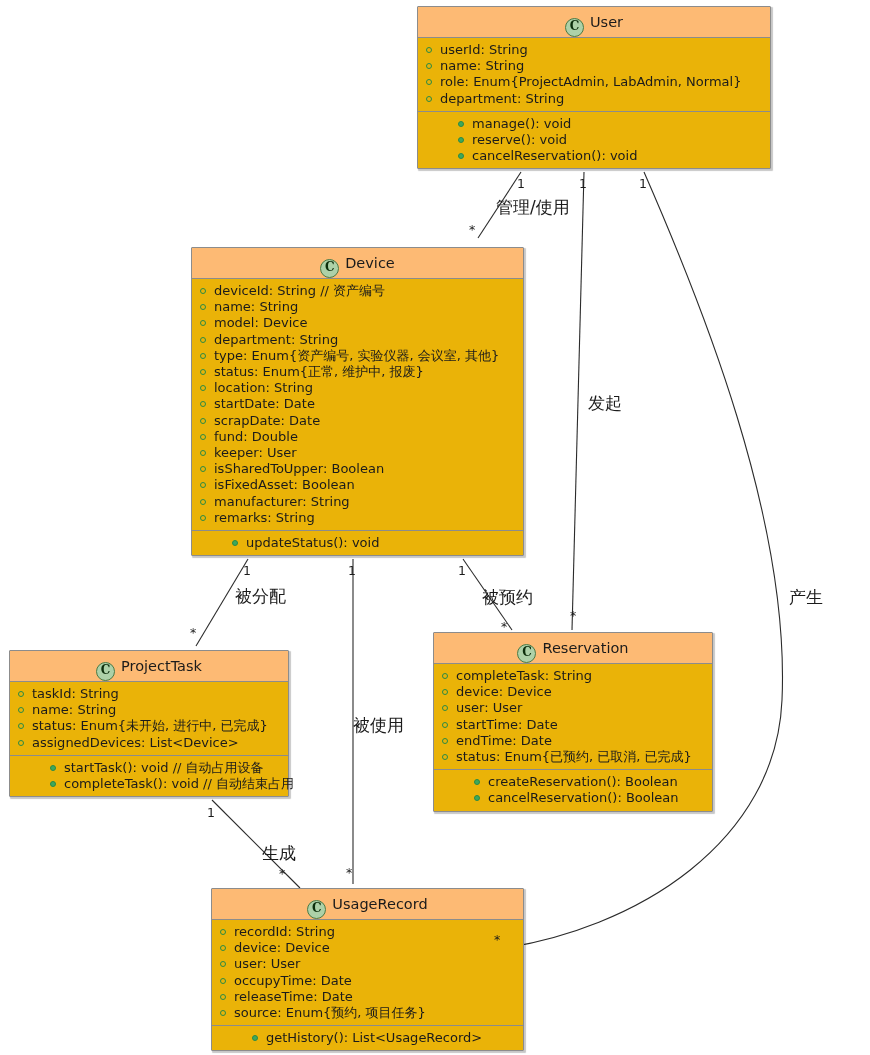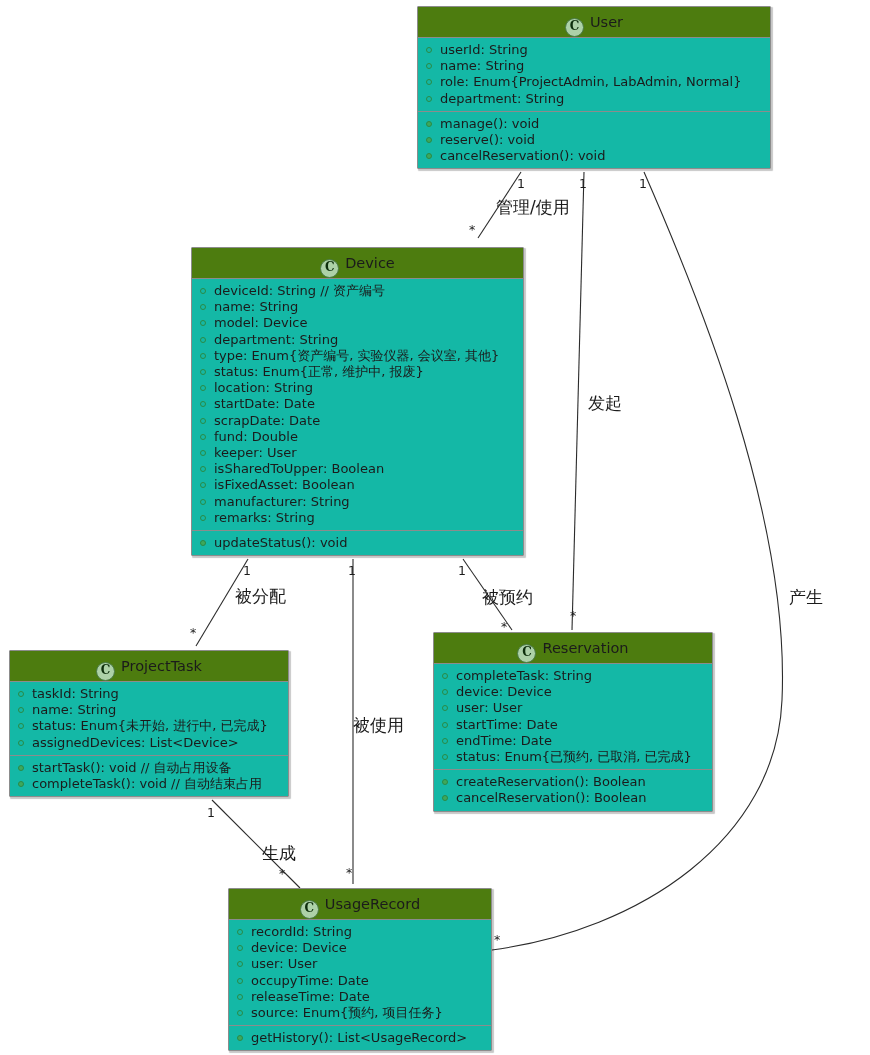--- a/index.html
+++ b/index.html
@@ -37,21 +37,21 @@
     border: 1px solid #8c8c8c;
     background: #f1f1f1;
     border-radius: 1px;
     box-shadow: 1.5px 1.5px 1px rgba(0,0,0,0.22);
   }
   .class-header {
     position: relative;
     height: 30px;
     line-height: 30px;
     text-align: center;
-    background: #4d7c0f;
+    background: #fdba74;
     border-bottom: 1px solid #8c8c8c;
     font-size: 14.5px;
     color: #1b1b1b;
     white-space: nowrap;
   }
   .class-icon {
     display: inline-block;
     width: 17px;
     height: 17px;
     border-radius: 50%;
@@ -64,25 +64,26 @@
     text-align: center;
     vertical-align: -3px;
     margin-right: 6px;
     font-family: "DejaVu Serif", "Liberation Serif", serif;
   }
   .class-title {
     font-size: 14.5px;
     color: #1b1b1b;
   }
   .section {
-    background: #14b8a6;
+    background: #eab308;
     padding: 4px 0 4px 0;
   }
   .section + .section {
     border-top: 1px solid #8c8c8c;
+    padding-left: 32px;
   }
   .member {
     position: relative;
     font-size: 13px;
     line-height: 16.2px;
     color: #1b1b1b;
     padding-left: 22px;
     white-space: nowrap;
   }
   .member .bullet {
@@ -197,21 +198,21 @@
           <div class="member attr"><span class="bullet"></span><span>user: User</span></div>
           <div class="member attr"><span class="bullet"></span><span>startTime: Date</span></div>
           <div class="member attr"><span class="bullet"></span><span>endTime: Date</span></div>
           <div class="member attr"><span class="bullet"></span><span>status: Enum{已预约, 已取消, 已完成}</span></div>
         </div>
         <div class="section">
           <div class="member meth"><span class="bullet"></span><span>createReservation(): Boolean</span></div>
           <div class="member meth"><span class="bullet"></span><span>cancelReservation(): Boolean</span></div>
         </div>
       </div>
-      <div class="uml-class" style="left: 228px; top: 888px; width: 264px;">
+      <div class="uml-class" style="left: 211px; top: 888px; width: 313px;">
         <div class="class-header"><span class="class-icon">C</span><span class="class-title">UsageRecord</span></div>
         <div class="section">
           <div class="member attr"><span class="bullet"></span><span>recordId: String</span></div>
           <div class="member attr"><span class="bullet"></span><span>device: Device</span></div>
           <div class="member attr"><span class="bullet"></span><span>user: User</span></div>
           <div class="member attr"><span class="bullet"></span><span>occupyTime: Date</span></div>
           <div class="member attr"><span class="bullet"></span><span>releaseTime: Date</span></div>
           <div class="member attr"><span class="bullet"></span><span>source: Enum{预约, 项目任务}</span></div>
         </div>
         <div class="section">

